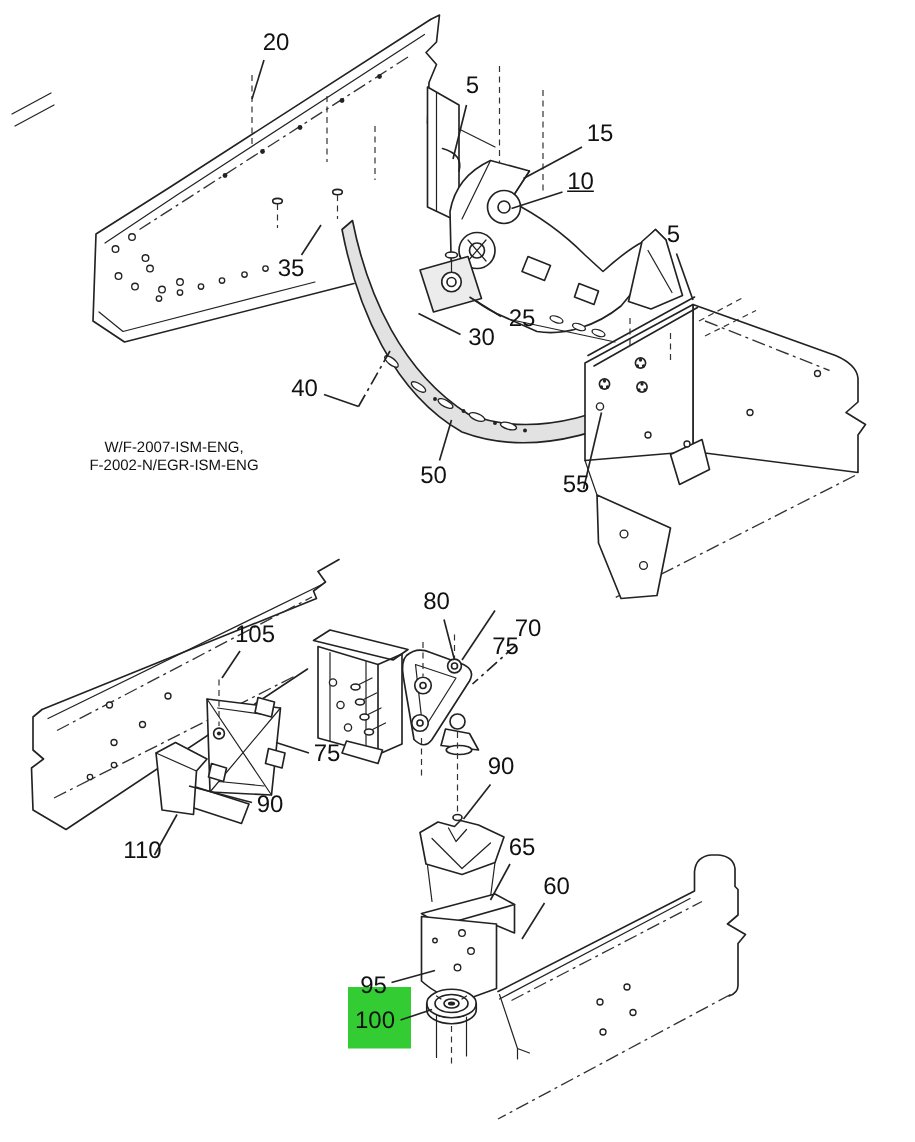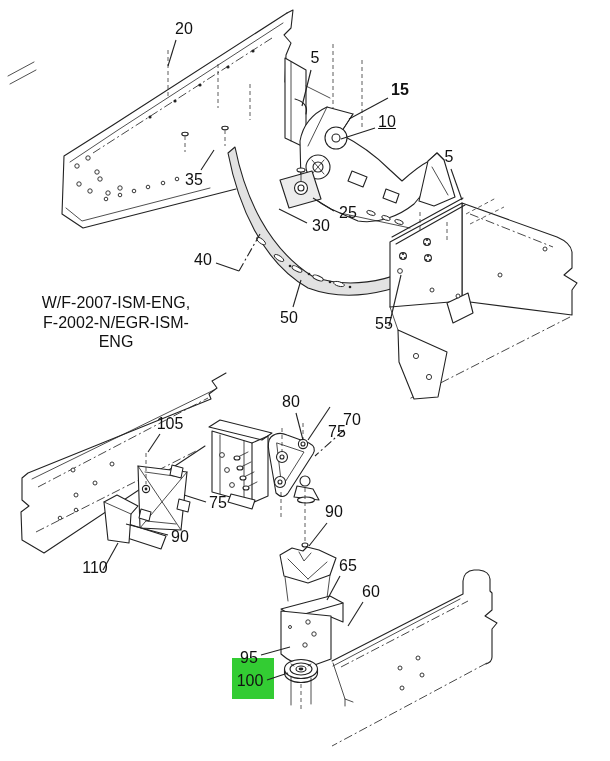--- a/index.html
+++ b/index.html
@@ -5,21 +5,21 @@
   html,body{margin:0;padding:0;background:#fff;}
   .stage{position:relative;width:610px;height:761px;background:#fff;overflow:hidden;
          font-family:"Liberation Sans",sans-serif;}
   .stage svg{position:absolute;left:0;top:0;}
   #art{z-index:1;}
   #selection-highlight{position:absolute;z-index:2;}
   #leaders{z-index:3;}
   .callout{position:absolute;z-index:4;transform:translate(-50%,-50%);
            font-size:16px;color:#111;line-height:1;white-space:nowrap;cursor:default;}
   .note{position:absolute;z-index:4;left:36px;top:293px;width:160px;text-align:center;
-        font-size:16px;color:#111;line-height:1.22;}
+        font-size:10px;color:#111;line-height:1.22;}
   
   .ln{fill:none;stroke:#222;stroke-width:1.1;stroke-linecap:round;stroke-linejoin:round;}
   .th{stroke-width:0.8;}
   .fw{fill:#fff;stroke:#222;stroke-width:1.1;stroke-linejoin:round;}
   .fg{fill:#ececec;stroke:#222;stroke-width:1.1;stroke-linejoin:round;}
   .shade{fill:#e2e2e2;stroke:#222;stroke-width:1.1;stroke-linejoin:round;}
   .dd{fill:none;stroke:#333;stroke-width:0.9;stroke-dasharray:9 3 2 3;}
   .dsh{fill:none;stroke:#333;stroke-width:0.8;stroke-dasharray:4 3;}
   .hole{fill:#fff;stroke:#222;stroke-width:0.9;}
   .dot{fill:#222;stroke:none;}
@@ -269,21 +269,21 @@
     </svg>
 
   <div class="note">
     <span>W/F-2007-ISM-ENG,</span><br>
     <span>F-2002-N/EGR-ISM-ENG</span>
   </div>
 
   <div id="callout-layer">
       <span class="callout" style="left: 184px; top: 29px;">20</span>
       <span class="callout" style="left: 315px; top: 58px;">5</span>
-      <span class="callout" style="left: 400px; top: 90px; font-weight: bold;">15</span>
+      <span class="callout" style="left: 400px; top: 90px;">15</span>
       <span class="callout" style="left: 387px; top: 122px; text-decoration: underline;">10</span>
       <span class="callout" style="left: 449px; top: 157px;">5</span>
       <span class="callout" style="left: 194px; top: 180px;">35</span>
       <span class="callout" style="left: 348px; top: 213px; text-align: center;">25</span>
       <span class="callout" style="left: 321px; top: 226px;">30</span>
       <span class="callout" style="left: 203px; top: 260px;">40</span>
       <span class="callout" style="left: 289px; top: 318px;">50</span>
       <span class="callout" style="left: 384px; top: 324px;">55</span>
       <span class="callout" style="left: 170px; top: 424px;">105</span>
       <span class="callout" style="left: 291px; top: 402px;">80</span>

